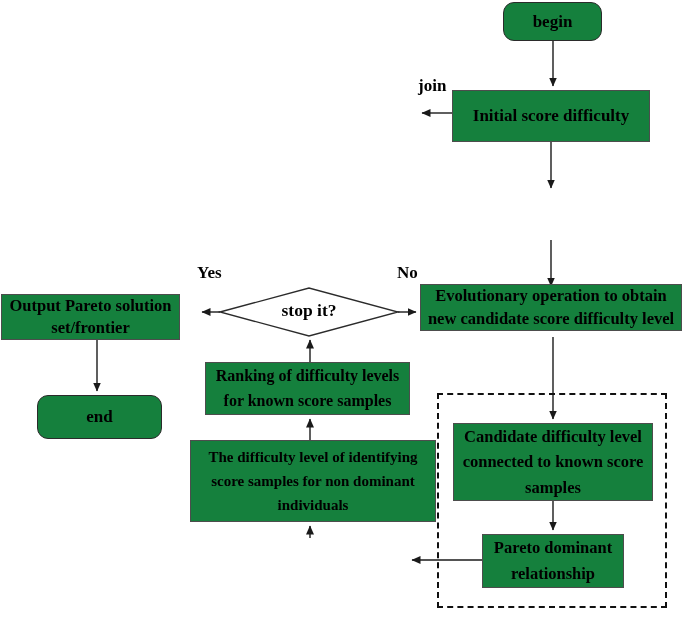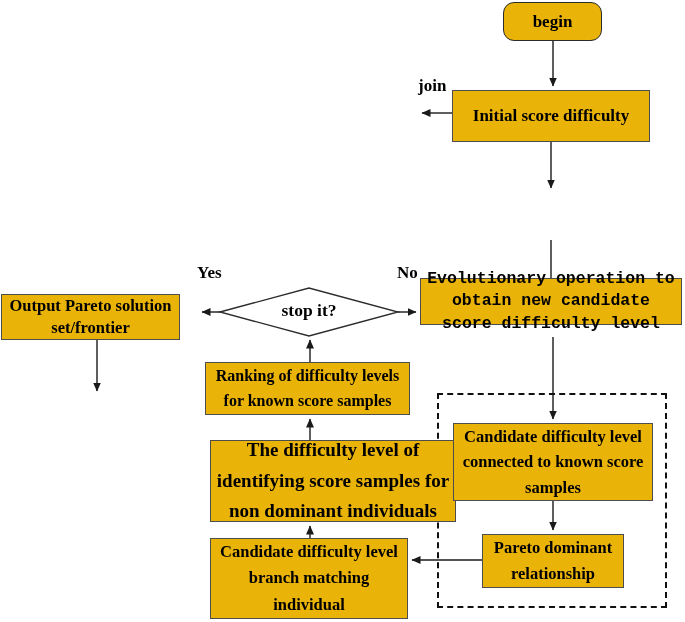--- a/index.html
+++ b/index.html
@@ -8,21 +8,21 @@
     width:685px;height:622px;
     background:#ffffff;
     font-family:"Liberation Serif","DejaVu Serif",serif;
     font-weight:bold;color:#000;
     overflow:hidden;
   }
   .layer{position:absolute;left:0;top:0;z-index:1;}
   .node{
     position:absolute;
     border:1.4px solid #4d4d4d;
-    background:#eab308;
+    background:#15803d;
     display:flex;align-items:center;justify-content:center;
     text-align:center;
     z-index:2;
     box-sizing:border-box;
     padding:1px 3px;
   }
   .rounded{border-radius:11px;border-color:#2b2b2b;}
   .dashed-region{
     position:absolute;
     border:2.4px dashed #111111;
@@ -41,25 +41,25 @@
     position:absolute;
     z-index:3;
     font-size:17.5px;
     text-align:center;
   }
   
   #n-begin{left:503px;top:2px;width:99px;height:39px;font-size:17px;}
   #n-known{left:222px;top:94px;width:196px;height:46px;font-size:17px;}
   #n-initial{left:452px;top:90px;width:198px;height:52px;font-size:17px;text-align:center;}
   #n-svm{left:452px;top:192px;width:201px;height:48px;font-size:16.5px;line-height:1.4;}
-  #n-evo{left:420px;top:278px;width:262px;height:47px;font-size:16.5px;line-height:1.35;font-family:Liberation Mono, monospace;}
+  #n-evo{left:420px;top:284px;width:262px;height:47px;font-size:16.5px;line-height:1.35;}
   #n-output{left:1px;top:294px;width:179px;height:46px;font-size:16.5px;line-height:1.35;}
   #n-end{left:37px;top:395px;width:125px;height:44px;font-size:17px;}
   #n-ranking{left:205px;top:362px;width:205px;height:53px;font-size:16px;line-height:1.55;}
-  #n-diff{left:190px;top:440px;width:246px;height:82px;font-size:19px;line-height:1.6;margin-left:20px;}
+  #n-diff{left:190px;top:440px;width:246px;height:82px;font-size:15px;line-height:1.6;}
   #n-branch{left:210px;top:538px;width:198px;height:81px;font-size:16.5px;line-height:1.6;}
   #n-connected{left:453px;top:423px;width:200px;height:78px;font-size:16.5px;line-height:1.55;}
   #n-pareto{left:482px;top:534px;width:142px;height:54px;font-size:16.5px;line-height:1.6;}
   #dashed-box{left:437px;top:393px;width:230px;height:215px;}
   #lbl-join{left:418px;top:76px;}
   #lbl-yes{left:197px;top:263px;}
   #lbl-no{left:397px;top:263px;}
   #lbl-stop{left:259px;top:300px;width:100px;}
 </style>
 </head>
@@ -98,26 +98,26 @@
   <div id="n-begin" class="node rounded">begin</div>
 
 
   <div id="n-initial" class="node">Initial score difficulty</div>
 
 
   <div id="n-evo" class="node">Evolutionary operation to obtain new candidate score difficulty level</div>
 
   <div id="n-output" class="node">Output Pareto solution set/frontier</div>
 
+  <div id="n-end" class="node rounded">end</div>
 
   <div id="n-ranking" class="node">Ranking of difficulty levels for known score samples</div>
 
   <div id="n-diff" class="node">The difficulty level of identifying score samples for non dominant individuals</div>
 
-  <div id="n-branch" class="node">Candidate difficulty level branch matching individual</div>
 
   <div id="n-connected" class="node">Candidate difficulty level connected to known score samples</div>
 
   <div id="n-pareto" class="node">Pareto dominant relationship</div>
 
   <div id="lbl-stop" class="decision-label">stop it?</div>
 
   <div id="lbl-join" class="edge-label">join</div>
 
   <div id="lbl-yes" class="edge-label">Yes</div>

